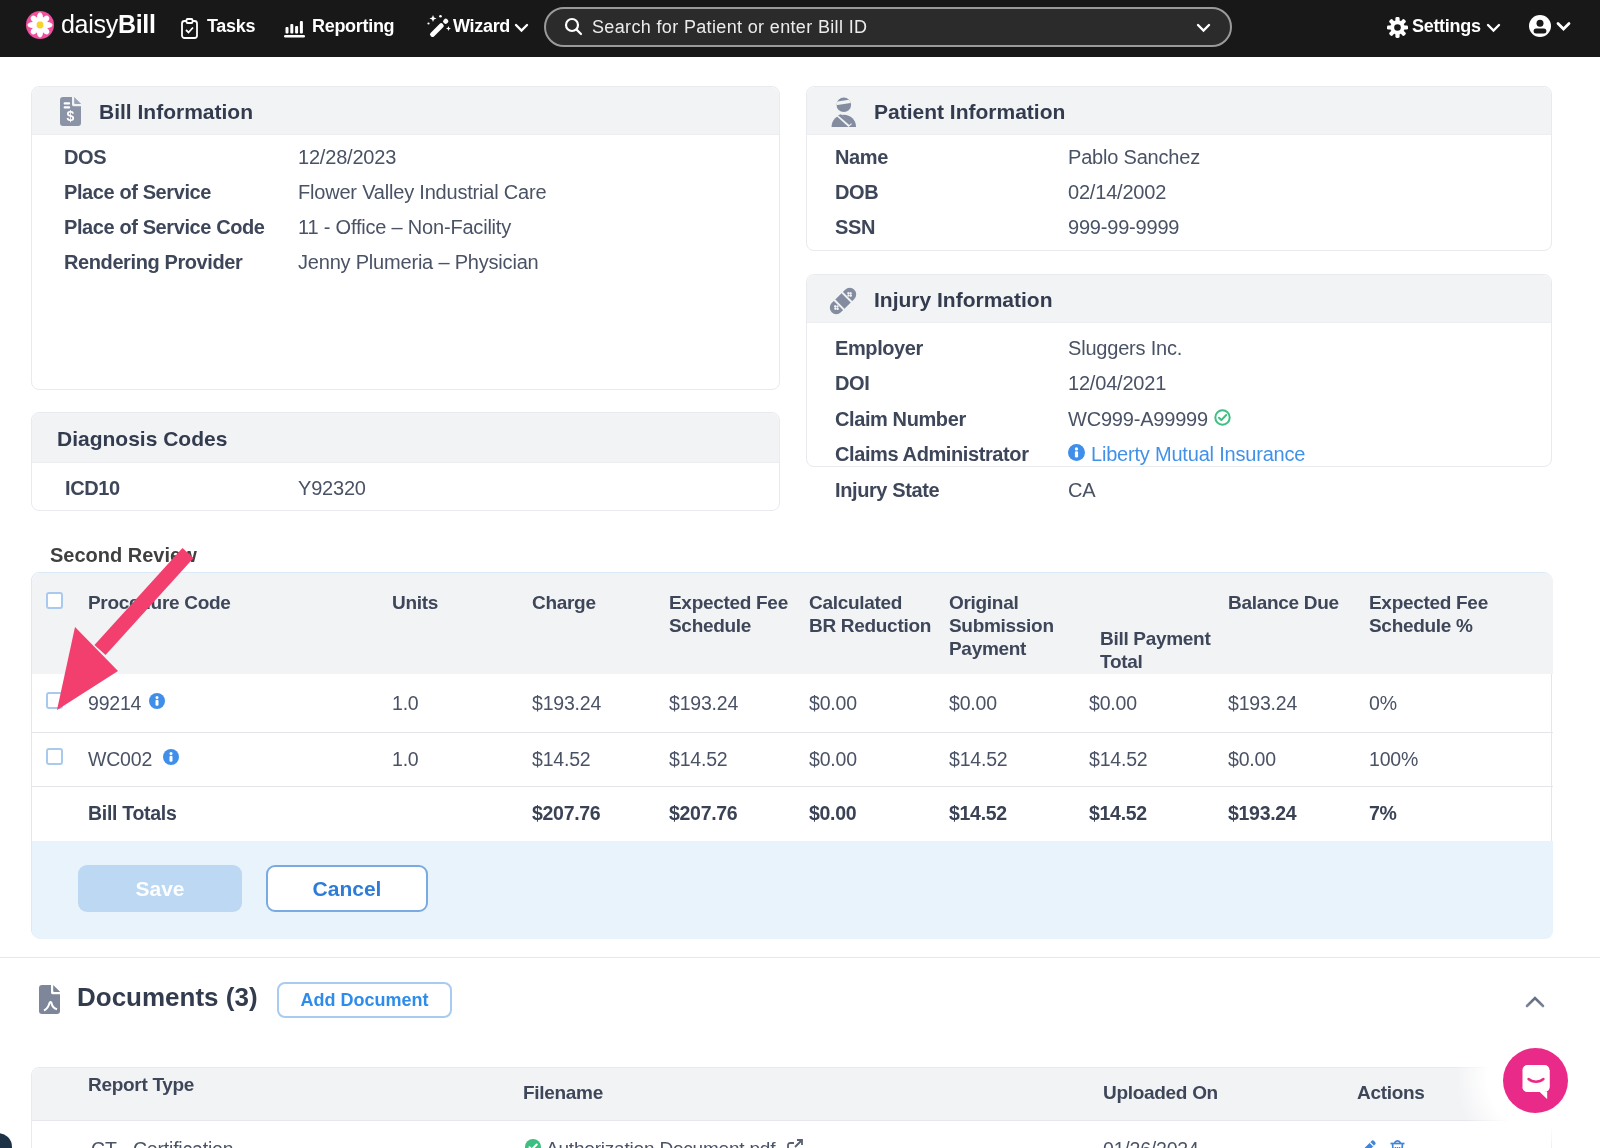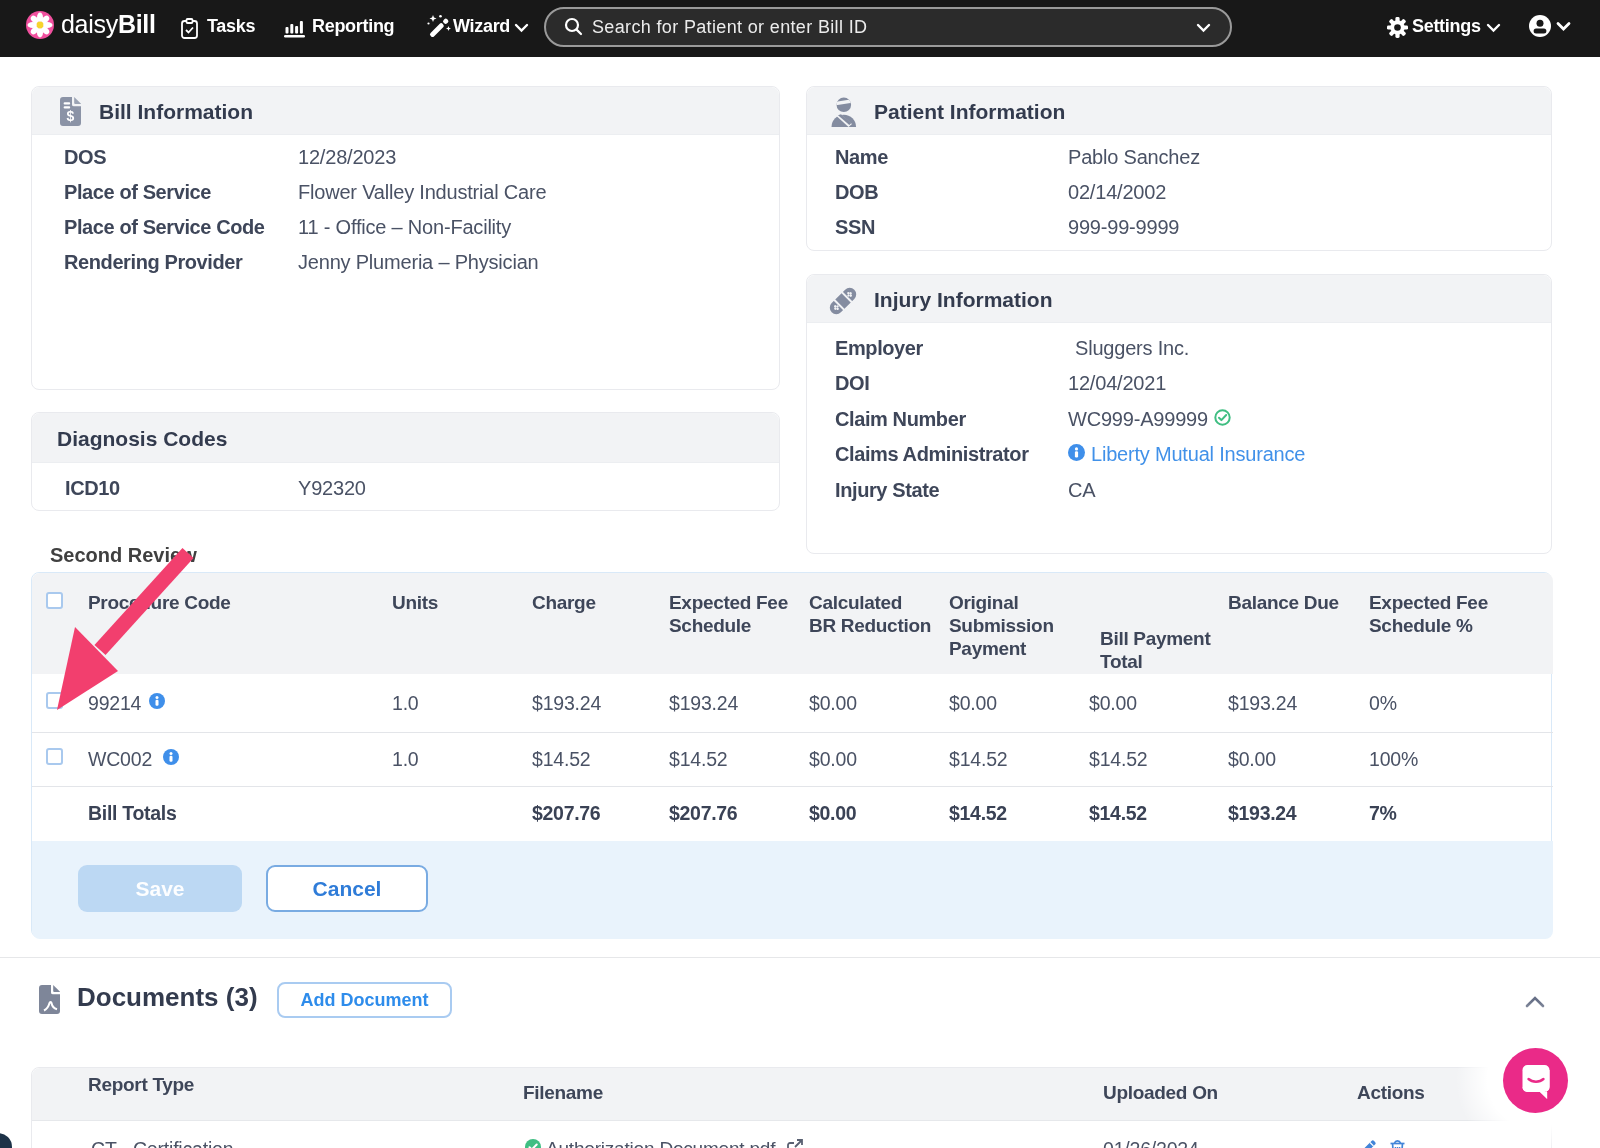--- a/index.html
+++ b/index.html
@@ -149,42 +149,42 @@
     </svg>
     <div class="ctitle" style="left:67px;">Patient Information</div>
     <div class="lbl" style="left:20px;top:59px;">Name</div>
       <div class="val" style="left:261px;top:59px;">Pablo Sanchez</div>
     <div class="lbl" style="left:20px;top:94px;">DOB</div>
       <div class="val" style="left:261px;top:94px;">02/14/2002</div>
     <div class="lbl" style="left:20px;top:129px;">SSN</div>
       <div class="val" style="left:261px;top:129px;">999-99-9999</div>
   </div>
 
-  <div class="card" style="left:806px;top:274px;width:746px;height:280px;">
+  <div class="card" style="left:806px;top:274px;width:746px;height:193px;">
     <div class="chead"></div>
     <svg style="position:absolute;left:22px;top:12px;" width="28" height="28" viewBox="0 0 28 28">
       <g transform="rotate(-45 14 14)">
         <rect x="-2" y="7.5" width="32" height="13" rx="6.5" fill="#848ca0"></rect>
         <rect x="7.6" y="6.5" width="2" height="15" fill="#f2f3f5"></rect>
         <rect x="18.4" y="6.5" width="2" height="15" fill="#f2f3f5"></rect>
         <g fill="#f2f3f5">
           <circle cx="3.2" cy="14" r="1.2"></circle>
             <circle cx="6.2" cy="14" r="1.2"></circle>
           <circle cx="4.7" cy="12.3" r="1.2"></circle>
             <circle cx="4.7" cy="15.7" r="1.2"></circle>
           <circle cx="21.8" cy="14" r="1.2"></circle>
             <circle cx="24.8" cy="14" r="1.2"></circle>
           <circle cx="23.3" cy="12.3" r="1.2"></circle>
             <circle cx="23.3" cy="15.7" r="1.2"></circle>
         </g>
       </g>
     </svg>
     <div class="ctitle" style="left:67px;">Injury Information</div>
     <div class="lbl" style="left:20px;top:62px;">Employer</div>
-      <div class="val" style="left:268px;top:62px;">Sluggers Inc.</div>
+      <div class="val" style="left:261px;top:62px;">Sluggers Inc.</div>
     <div class="lbl" style="left:20px;top:97px;">DOI</div>
       <div class="val" style="left:261px;top:97px;">12/04/2021</div>
     <div class="lbl" style="left:20px;top:133px;">Claim Number</div>
       <div class="val" style="left:261px;top:133px;">WC999-A99999</div>
     <svg style="position:absolute;left:407px;top:134px;" width="17" height="17" viewBox="0 0 17 17">
       <circle cx="8.5" cy="8.5" r="7.2" fill="#fff" stroke="#3fbe82" stroke-width="2"></circle>
       <path d="M5 8.7 l2.4 2.4 L12.2 6" fill="none" stroke="#3fbe82" stroke-width="2" stroke-linecap="round" stroke-linejoin="round"></path>
     </svg>
     <div class="lbl" style="left:20px;top:168px;">Claims Administrator</div>
     <svg style="position:absolute;left:261px;top:169px;" width="17" height="17" viewBox="0 0 17 17">

